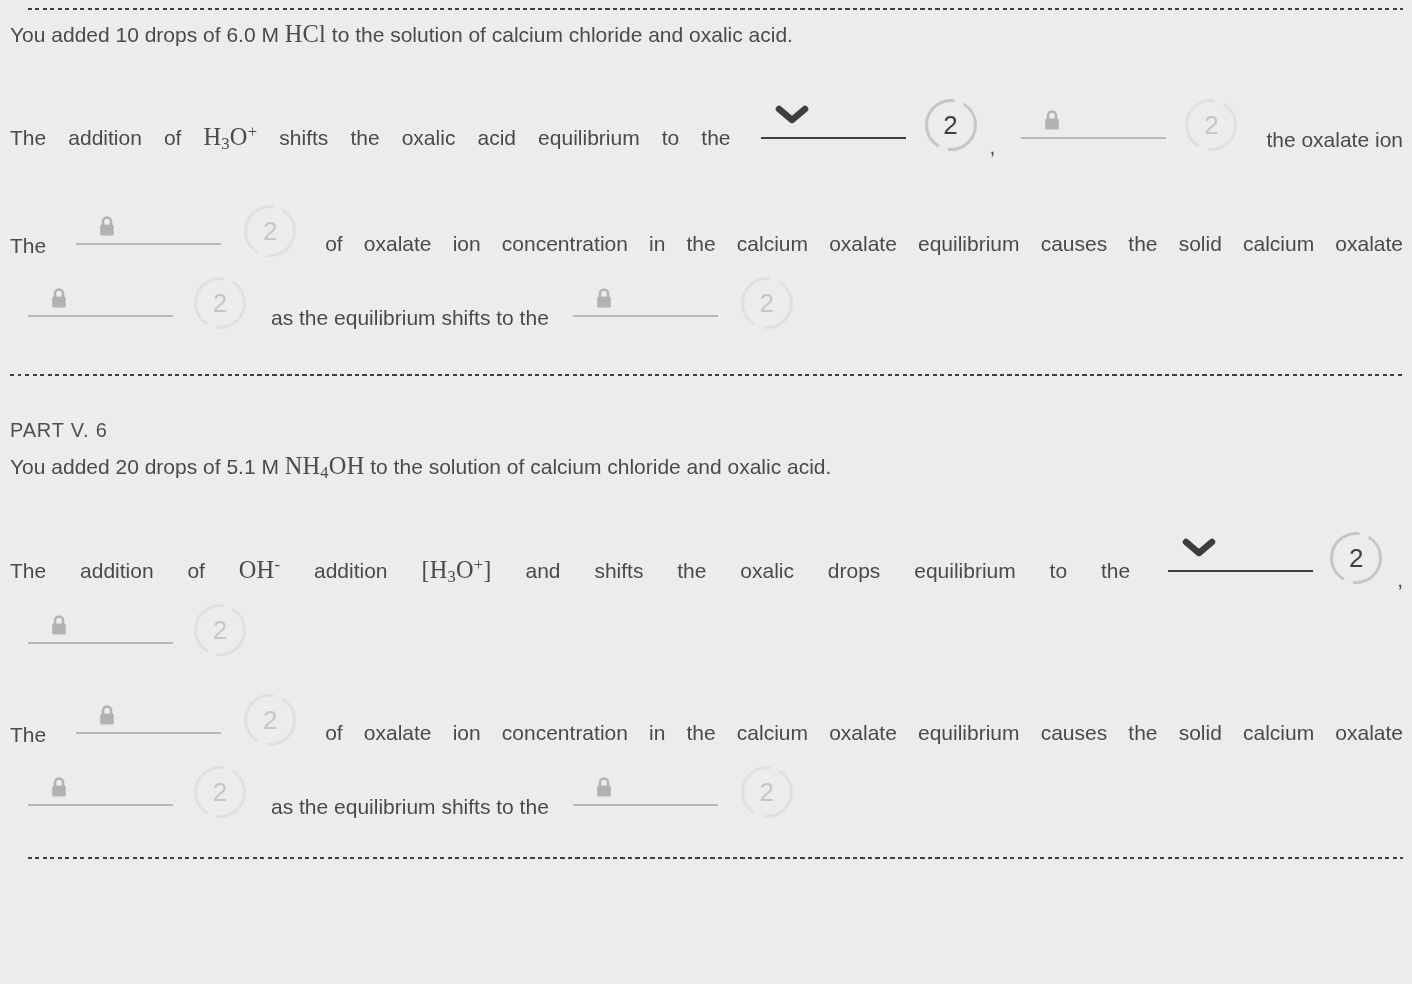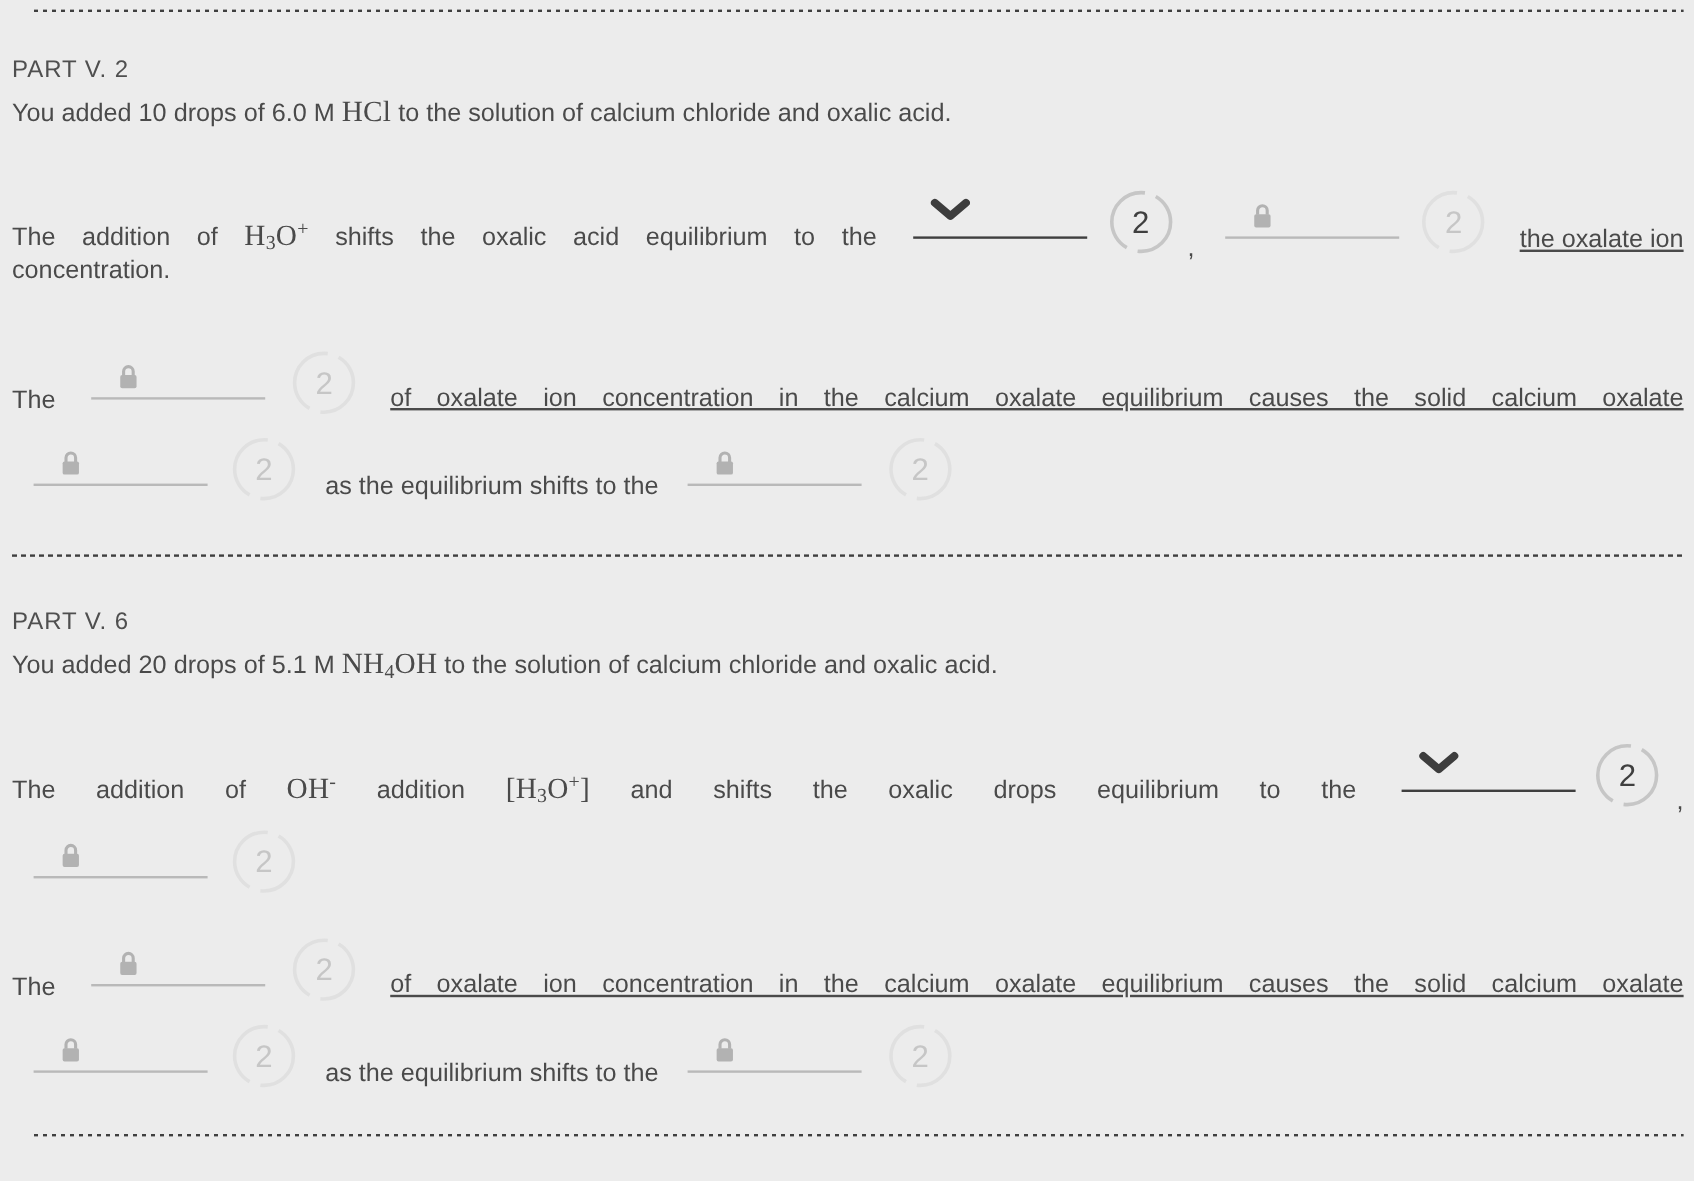--- a/index.html
+++ b/index.html
@@ -77,21 +77,21 @@
   .pt-active{color:var(--circle-ring-active);}
   .pt-active .num{color:var(--circle-text-active);}
   .pt-locked{color:var(--circle-ring-locked);}
   .pt-locked .num{color:var(--circle-text-locked);}
 
   .comma{position:relative; top:7px; white-space:pre;}
 
   
   .ml12{margin-left:12px;} .ml14{margin-left:14px;}
   .ml18{margin-left:18px;} .ml20{margin-left:20px;} .ml22{margin-left:22px;}
-  .ml24{margin-left:24px;} .ml26{margin-left:26px;} .ml28{margin-left:28px;text-decoration:underline;}
+  .ml24{margin-left:24px;} .ml26{margin-left:26px;} .ml28{margin-left:28px;}
   .ml30{margin-left:30px;} .ml38{margin-left:38px;}
 </style>
 </head>
 <body>
 
 <svg width="0" height="0" style="position:absolute">
   <defs>
     <g id="chevron-def">
       <path d="M4 4 L17 15 L30 4" fill="none" stroke="currentColor" stroke-width="6.5" stroke-linecap="round" stroke-linejoin="round"></path>
     </g>
@@ -103,21 +103,20 @@
       <circle cx="27" cy="27" r="24.5" fill="none" stroke="currentColor" stroke-width="3" stroke-dasharray="67.47 9.5" stroke-dashoffset="26"></circle>
     </g>
   </defs>
 </svg>
 
 <div class="page">
 
   <div class="divider divider-top"></div>
 
   <section>
-    <h2 class="part-heading">PART V. 2</h2>
 
     <p class="intro"><span>You added 10 drops of 6.0 M </span><span class="formula">HCl</span><span> to the solution of calcium chloride and oxalic acid.</span></p>
 
     <div class="fill-row mt-row1">
       <span class="seg stretch"><span>The addition of </span><span class="formula">H<sub>3</sub>O<sup>+</sup></span><span> shifts the oxalic acid equilibrium to the</span></span>
       <span class="slot dropdown ml30" style="margin-right:18px">
         <svg class="chevron-svg" width="34" height="20" viewBox="0 0 34 20">
             <use href="#chevron-def"></use>
           </svg>
       </span>
@@ -134,21 +133,20 @@
           </svg>
       </span>
       <span class="pt pt-locked ml18">
         <svg class="ring" viewBox="0 0 54 54">
             <use href="#ring-def"></use>
           </svg>
         <span class="num">2</span>
       </span>
       <span class="seg ml28">the oxalate ion</span>
     </div>
-    <p class="wrap-line">concentration.</p>
 
     <div class="fill-row mt-q2">
       <span class="seg">The</span>
       <span class="slot blank ml30" style="margin-right:22px">
         <svg class="lock-svg" width="18" height="22" viewBox="0 0 18 22">
             <use href="#lock-def"></use>
           </svg>
       </span>
       <span class="pt pt-locked">
         <svg class="ring" viewBox="0 0 54 54">

